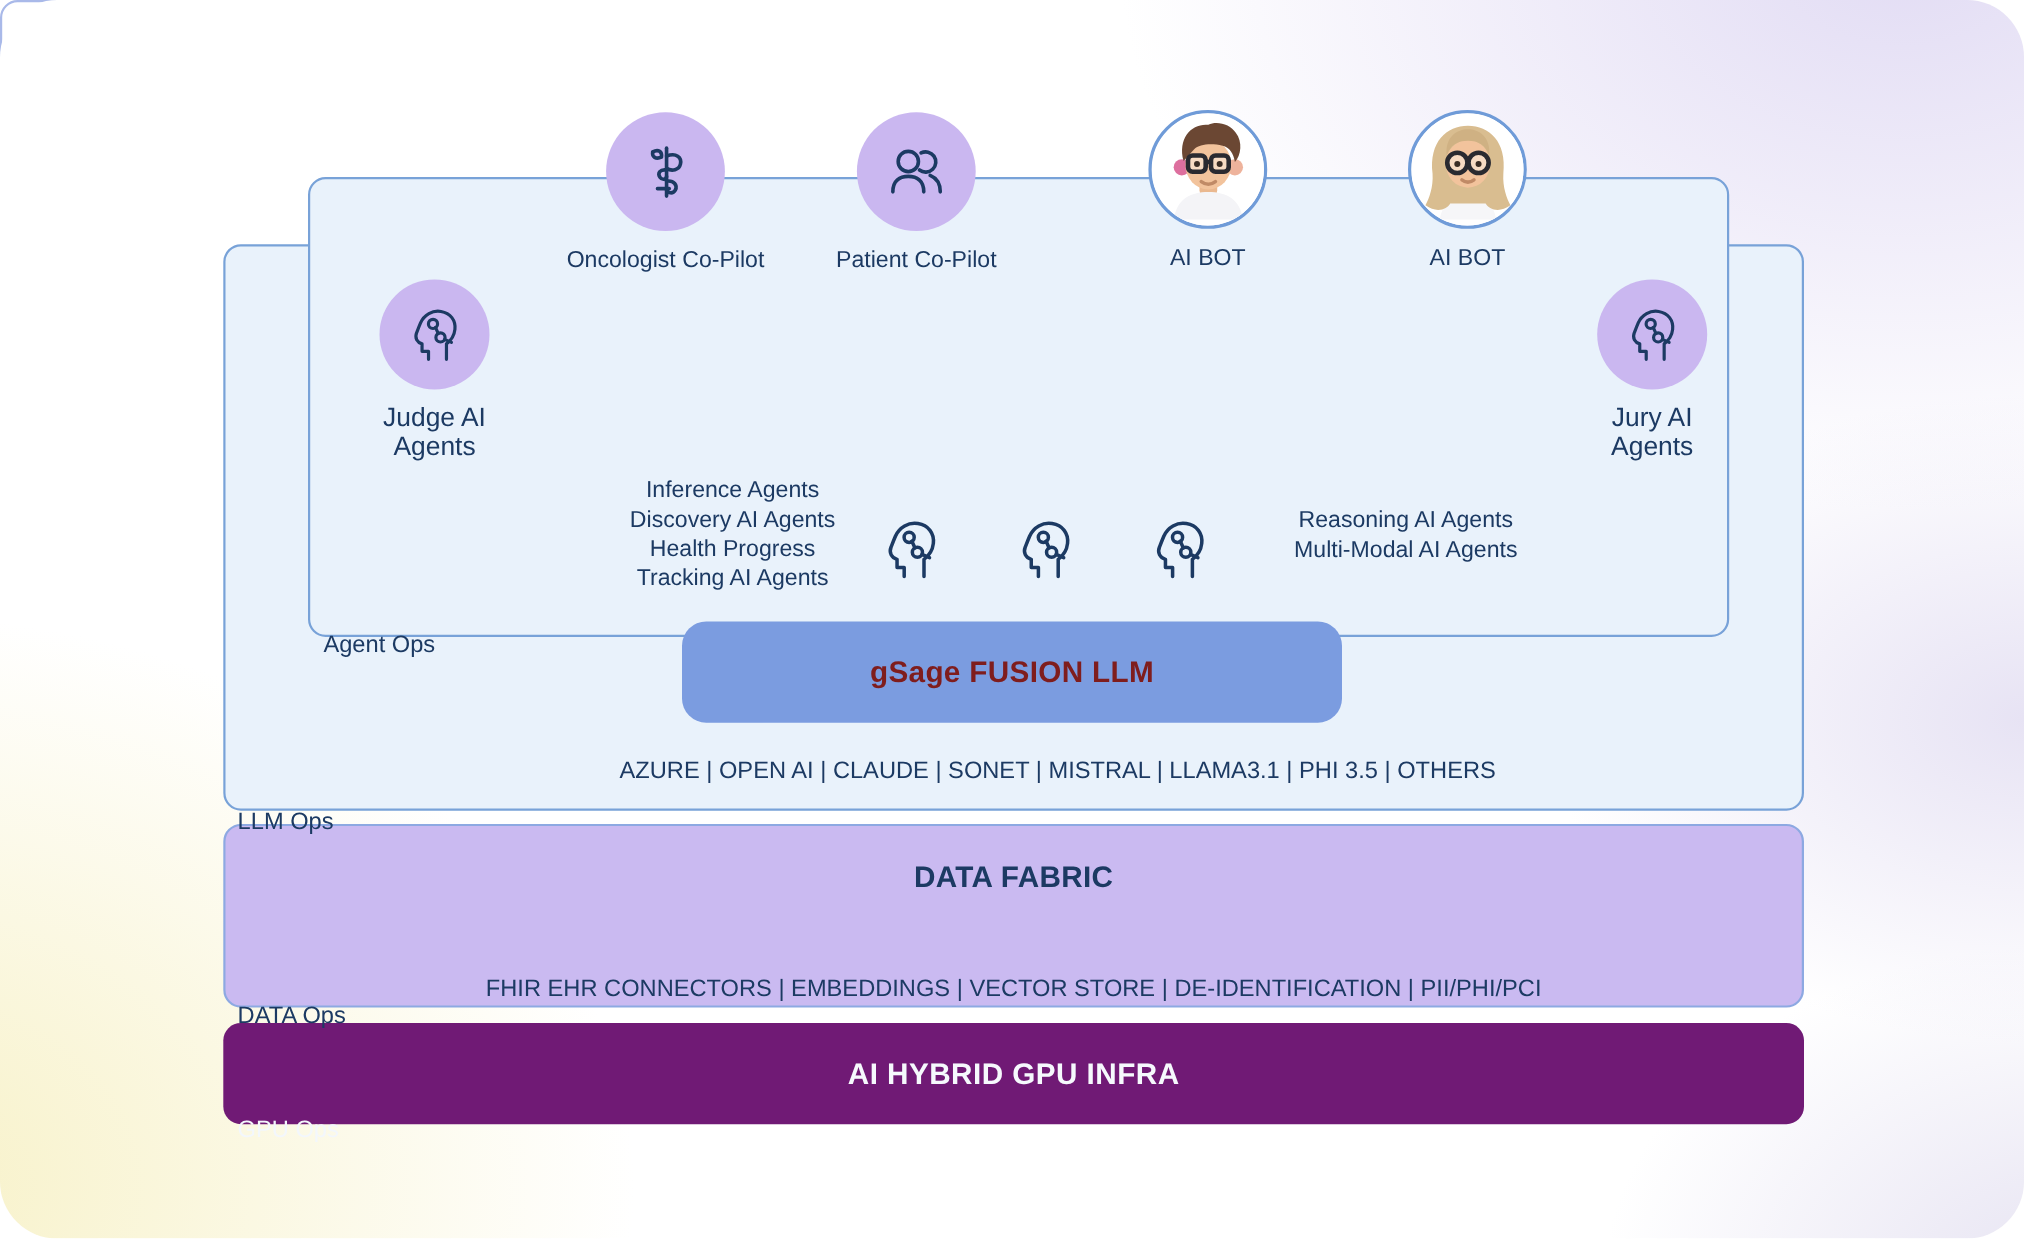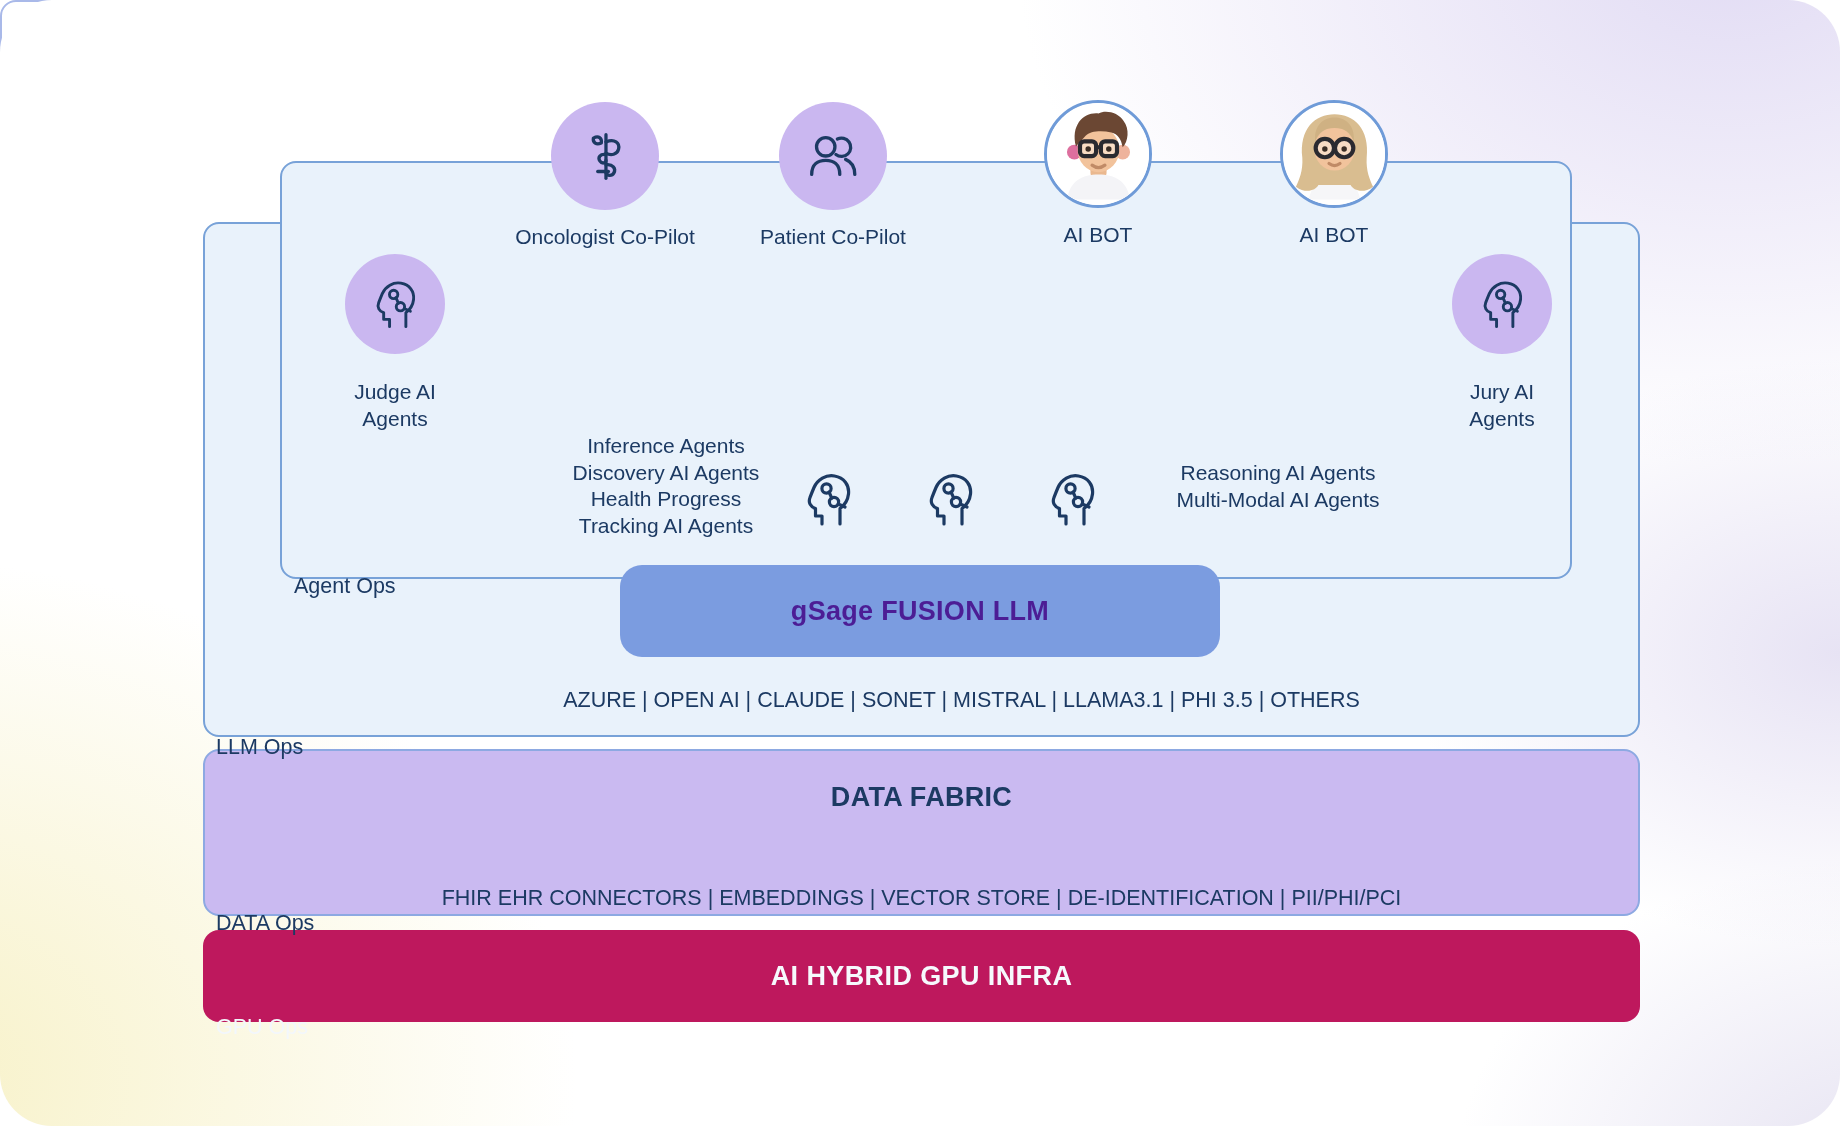--- a/index.html
+++ b/index.html
@@ -42,54 +42,54 @@
     border:3px solid #6f9bd8;box-sizing:border-box;margin:0 auto;overflow:hidden;
   }
   .actor-label{margin-top:14px;font-size:21px;line-height:26px;white-space:nowrap;}
 
   
   .side-agent{position:absolute;width:240px;text-align:center;z-index:4;}
   .side-circle{
     width:100px;height:100px;border-radius:50%;background:#cab7f0;
     margin:0 auto;display:flex;align-items:center;justify-content:center;
   }
-  .side-label{margin-top:24px;font-size:21px;line-height:27px;}
+  .side-label{margin-top:12px;font-size:24px;line-height:27px;}
 
   
   .agent-list{position:absolute;width:360px;text-align:center;z-index:4;
     font-size:21px;line-height:26.5px;font-weight:500;}
   .list-left{left:486px;top:433px;}
   .list-right{left:1098px;top:460px;}
   .head-icon{position:absolute;width:64px;height:64px;z-index:4;}
 
   
   .fusion{
     position:absolute;left:620px;top:565px;width:600px;height:92px;
     background:#7b9ce0;border-radius:22px;z-index:5;
     display:flex;align-items:center;justify-content:center;
-    color:#4c1d95;font-size:27px;font-weight:700;letter-spacing:.3px;
+    color:#7f1d1d;font-size:27px;font-weight:700;letter-spacing:.3px;
   }
   .models{
     position:absolute;left:203px;top:688px;width:1437px;text-align:center;
     font-size:21.5px;font-weight:500;z-index:4;white-space:nowrap;padding-left:40px;
   }
 
   
   .data-box{
     left:203px;top:749px;width:1437px;height:167px;
     background:#cabaf1;border:2px solid #8da9e2;z-index:2;
   }
   .data-title{position:absolute;left:203px;top:782px;width:1437px;text-align:center;
     font-size:27px;font-weight:700;letter-spacing:.3px;z-index:3;}
   .data-items{position:absolute;left:203px;top:838px;width:1437px;text-align:center;
     font-size:21.5px;font-weight:500;z-index:3;white-space:nowrap;margin-top:48px;}
 
   
   .gpu-box{
-    left:203px;top:930px;width:1437px;height:92px;background:#be185d;z-index:2;
+    left:203px;top:930px;width:1437px;height:92px;background:#701a75;z-index:2;
     display:flex;align-items:center;justify-content:center;
     color:#f6f9fd;font-size:27px;font-weight:700;letter-spacing:.4px;
   }
   .gpu-label{color:#f3f7fc;}
   svg.glyph{display:block;}
 </style>
 </head>
 <body>
 
 <svg width="0" height="0" style="position:absolute" aria-hidden="true">

